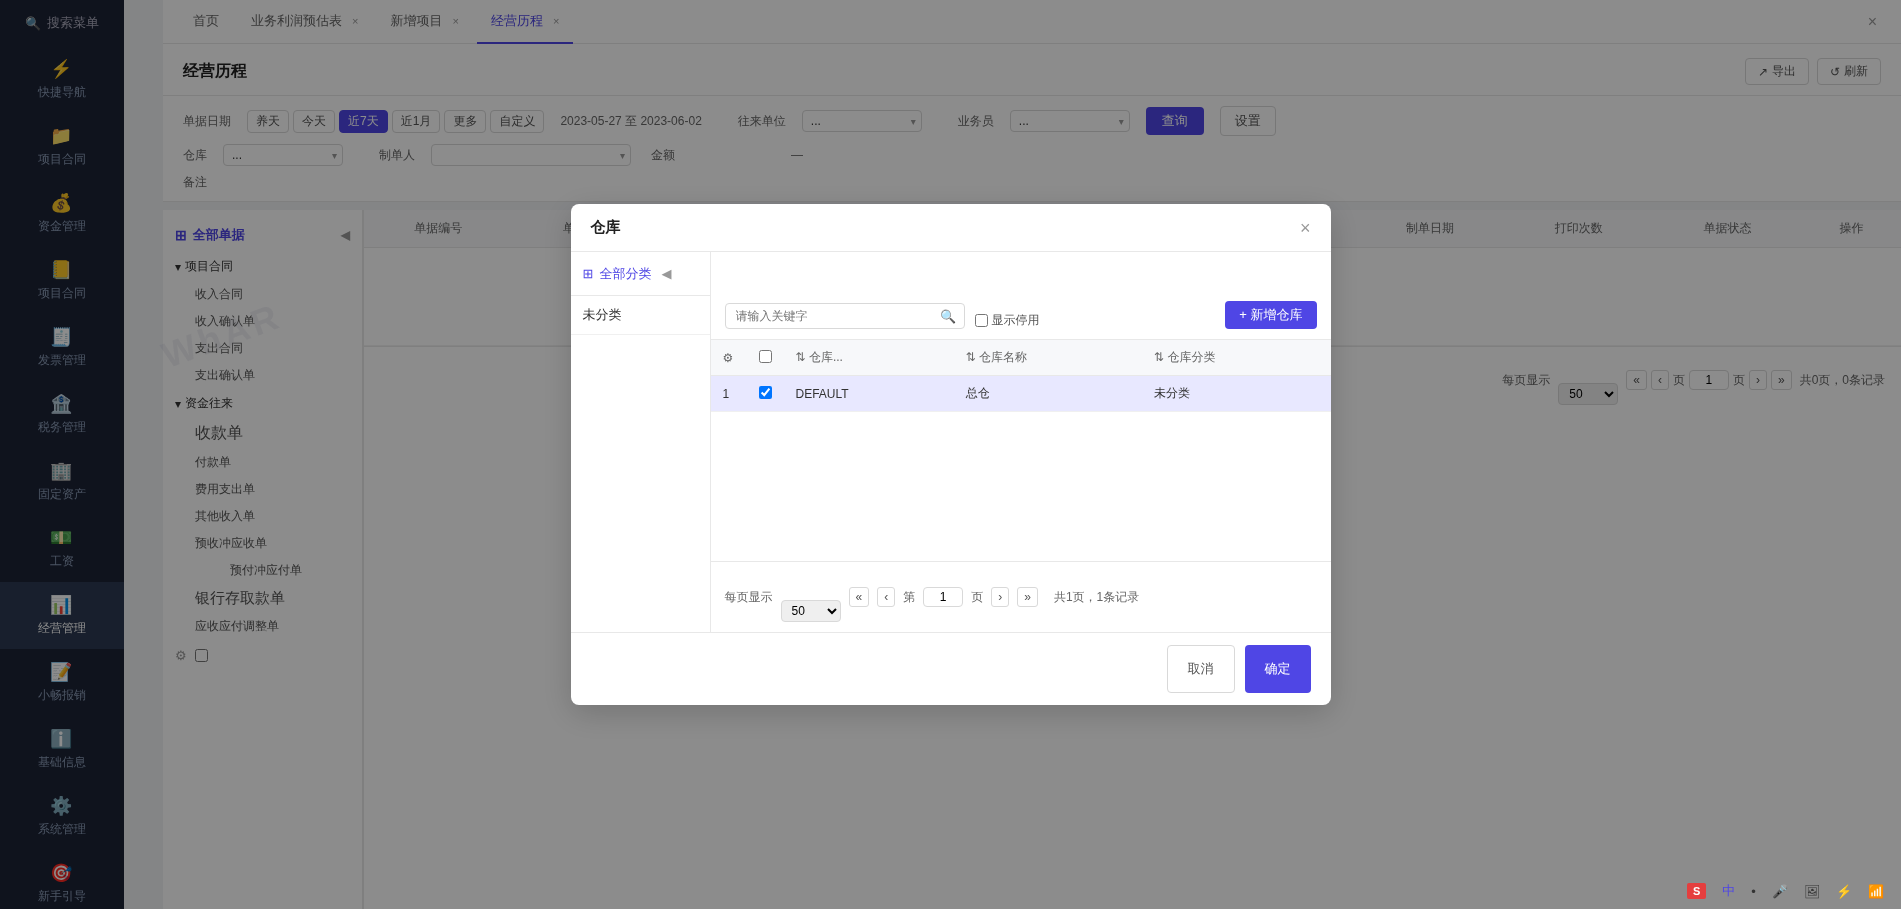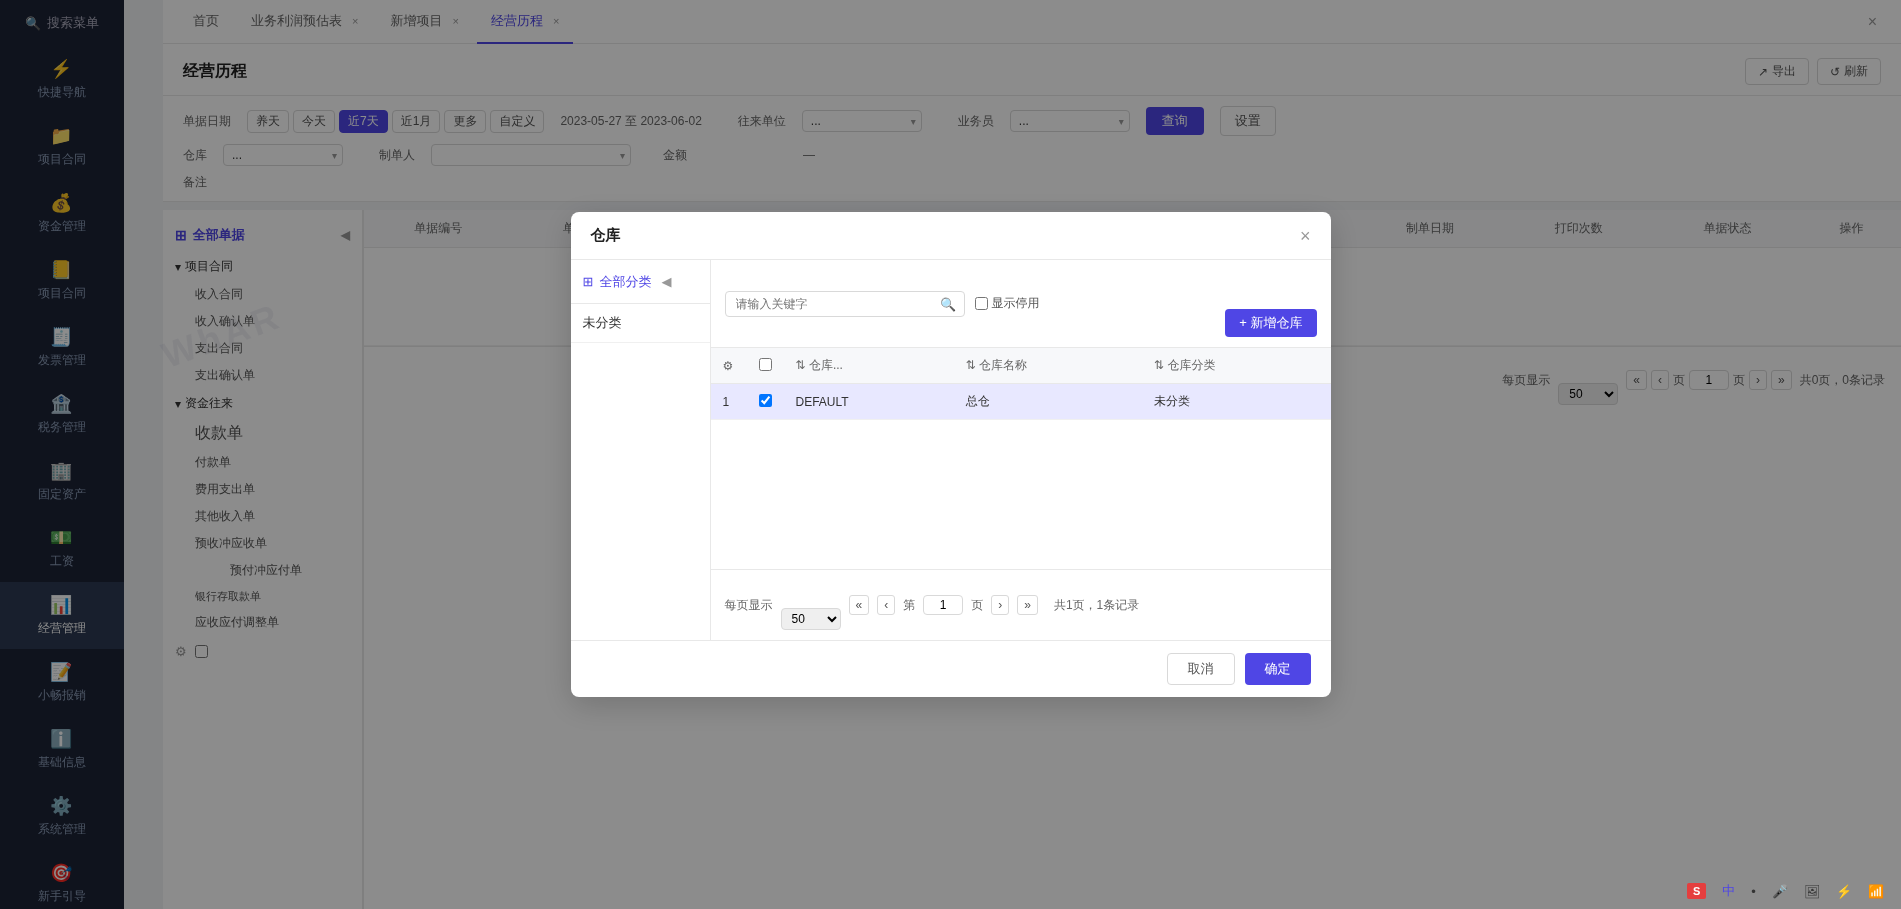--- a/index.html
+++ b/index.html
@@ -111,21 +111,21 @@
     }
     .modal-left-item {
       padding: 10px 12px; font-size: 13px; color: #333; cursor: pointer;
       border-bottom: 1px solid #f0f0f0;
     }
     .collapse-btn { cursor: pointer; color: #999; padding: 4px; }
 
     
     .modal-right { flex: 1; display: flex; flex-direction: column; }
     .modal-right-toolbar {
-      padding: 10px 14px; display: flex; align-items: center; gap: 10px; border-bottom: 1px solid #e8e8e8;
+      padding: 10px 14px; display: flex; align-items: flex-end; gap: 10px; border-bottom: 1px solid #e8e8e8;
     }
     .search-wrapper { position: relative; flex: 1; max-width: 240px; }
     .search-input {
       width: 100%; border: 1px solid #d9d9d9; border-radius: 4px; padding: 5px 30px 5px 10px;
       font-size: 12px; color: #333; outline: none;
     }
     .search-icon { position: absolute; right: 8px; top: 50%; transform: translateY(-50%); color: #999; font-size: 13px; }
     .checkbox-label { display: flex; align-items: center; gap: 4px; font-size: 12px; color: #555; cursor: pointer; }
     .btn-add-warehouse { background: #4f46e5; color: #fff; border: none; padding: 5px 14px; border-radius: 4px; cursor: pointer; font-size: 13px; margin-left: auto; display: flex; align-items: center; gap: 4px; margin-top: 39px; }
 
@@ -140,21 +140,21 @@
       font-size: 12px; color: #666;
     }
     .page-size-select { border: 1px solid #d9d9d9; border-radius: 4px; padding: 2px 18px 2px 6px; font-size: 12px; margin-top: 28px; }
     .page-nav-btn { border: 1px solid #d9d9d9; background: #fff; border-radius: 3px; padding: 2px 6px; cursor: pointer; color: #555; font-size: 12px; }
     .page-num-input { border: 1px solid #d9d9d9; border-radius: 4px; padding: 2px 6px; width: 40px; text-align: center; font-size: 12px; }
 
     
     .modal-footer {
       padding: 12px 20px; border-top: 1px solid #e8e8e8; display: flex; justify-content: flex-end; gap: 10px;
     }
-    .btn-cancel { border: 1px solid #d9d9d9; background: #fff; padding: 6px 20px; border-radius: 4px; cursor: pointer; font-size: 13px; color: #555; }
+    .btn-cancel { border: 1px solid #d9d9d9; background: #fff; padding: 14px 20px; border-radius: 4px; cursor: pointer; font-size: 13px; color: #555; }
     .btn-confirm { background: #4f46e5; color: #fff; border: none; padding: 6px 20px; border-radius: 4px; cursor: pointer; font-size: 13px; }
 
     
     .wm-overlay {
       position: fixed; left: 160px; top: 315px; z-index: 50; pointer-events: none;
       font-size: 36px; font-weight: bold; color: rgba(180,180,200,0.18);
       transform: rotate(-20deg); letter-spacing: 4px;
     }
 
     
@@ -295,21 +295,21 @@
         <select class="filter-select">
           <option>...</option>
         </select>
       </div>
       <span class="filter-label" style="margin-left:20px;">制单人</span>
       <div class="filter-select-wrapper">
         <select class="filter-select" style="min-width:200px;">
           <option></option>
         </select>
       </div>
-      <span class="filter-label" style="margin-left:16px;">金额</span>
+      <span class="filter-label" style="margin-left:4px;">金额</span>
       <span class="filter-label" style="margin-left:100px;">—</span>
     </div>
     <div class="filter-row">
       <span class="filter-label">备注</span>
     </div>
   </div>
 
   <div style="display:flex;flex:1;overflow:hidden;margin-top:8px;">
 
     <div style="width:200px;background:#fff;border-right:1px solid #e8e8e8;overflow:auto;padding:8px 0;">
@@ -335,21 +335,21 @@
           <span>▾</span>
           <span>资金往来</span>
         </div>
         <div style="padding-left:24px;">
           <div style="padding:5px 8px;font-size:16px;color:#555;cursor:pointer;">收款单</div>
           <div style="padding:5px 8px;font-size:12px;color:#555;cursor:pointer;">付款单</div>
           <div style="padding:5px 8px;font-size:12px;color:#555;cursor:pointer;">费用支出单</div>
           <div style="padding:5px 8px;font-size:12px;color:#555;cursor:pointer;">其他收入单</div>
           <div style="padding:5px 8px;font-size:12px;color:#555;cursor:pointer;">预收冲应收单</div>
           <div style="padding:5px 8px;font-size:12px;color:#555;cursor:pointer;margin-left:35px;">预付冲应付单</div>
-          <div style="padding:5px 8px;font-size:11px;color:#555;cursor:pointer;">银行存取款单</div>
+          <div style="padding:5px 8px;font-size:15px;color:#555;cursor:pointer;">银行存取款单</div>
           <div style="padding:5px 8px;font-size:12px;color:#555;cursor:pointer;">应收应付调整单</div>
         </div>
       </div>
 
       <div style="padding:8px 12px;display:flex;align-items:center;gap:8px;">
         <span style="color:#999;">⚙</span>
         <input type="checkbox" style="cursor: pointer;">
       </div>
     </div>
 

